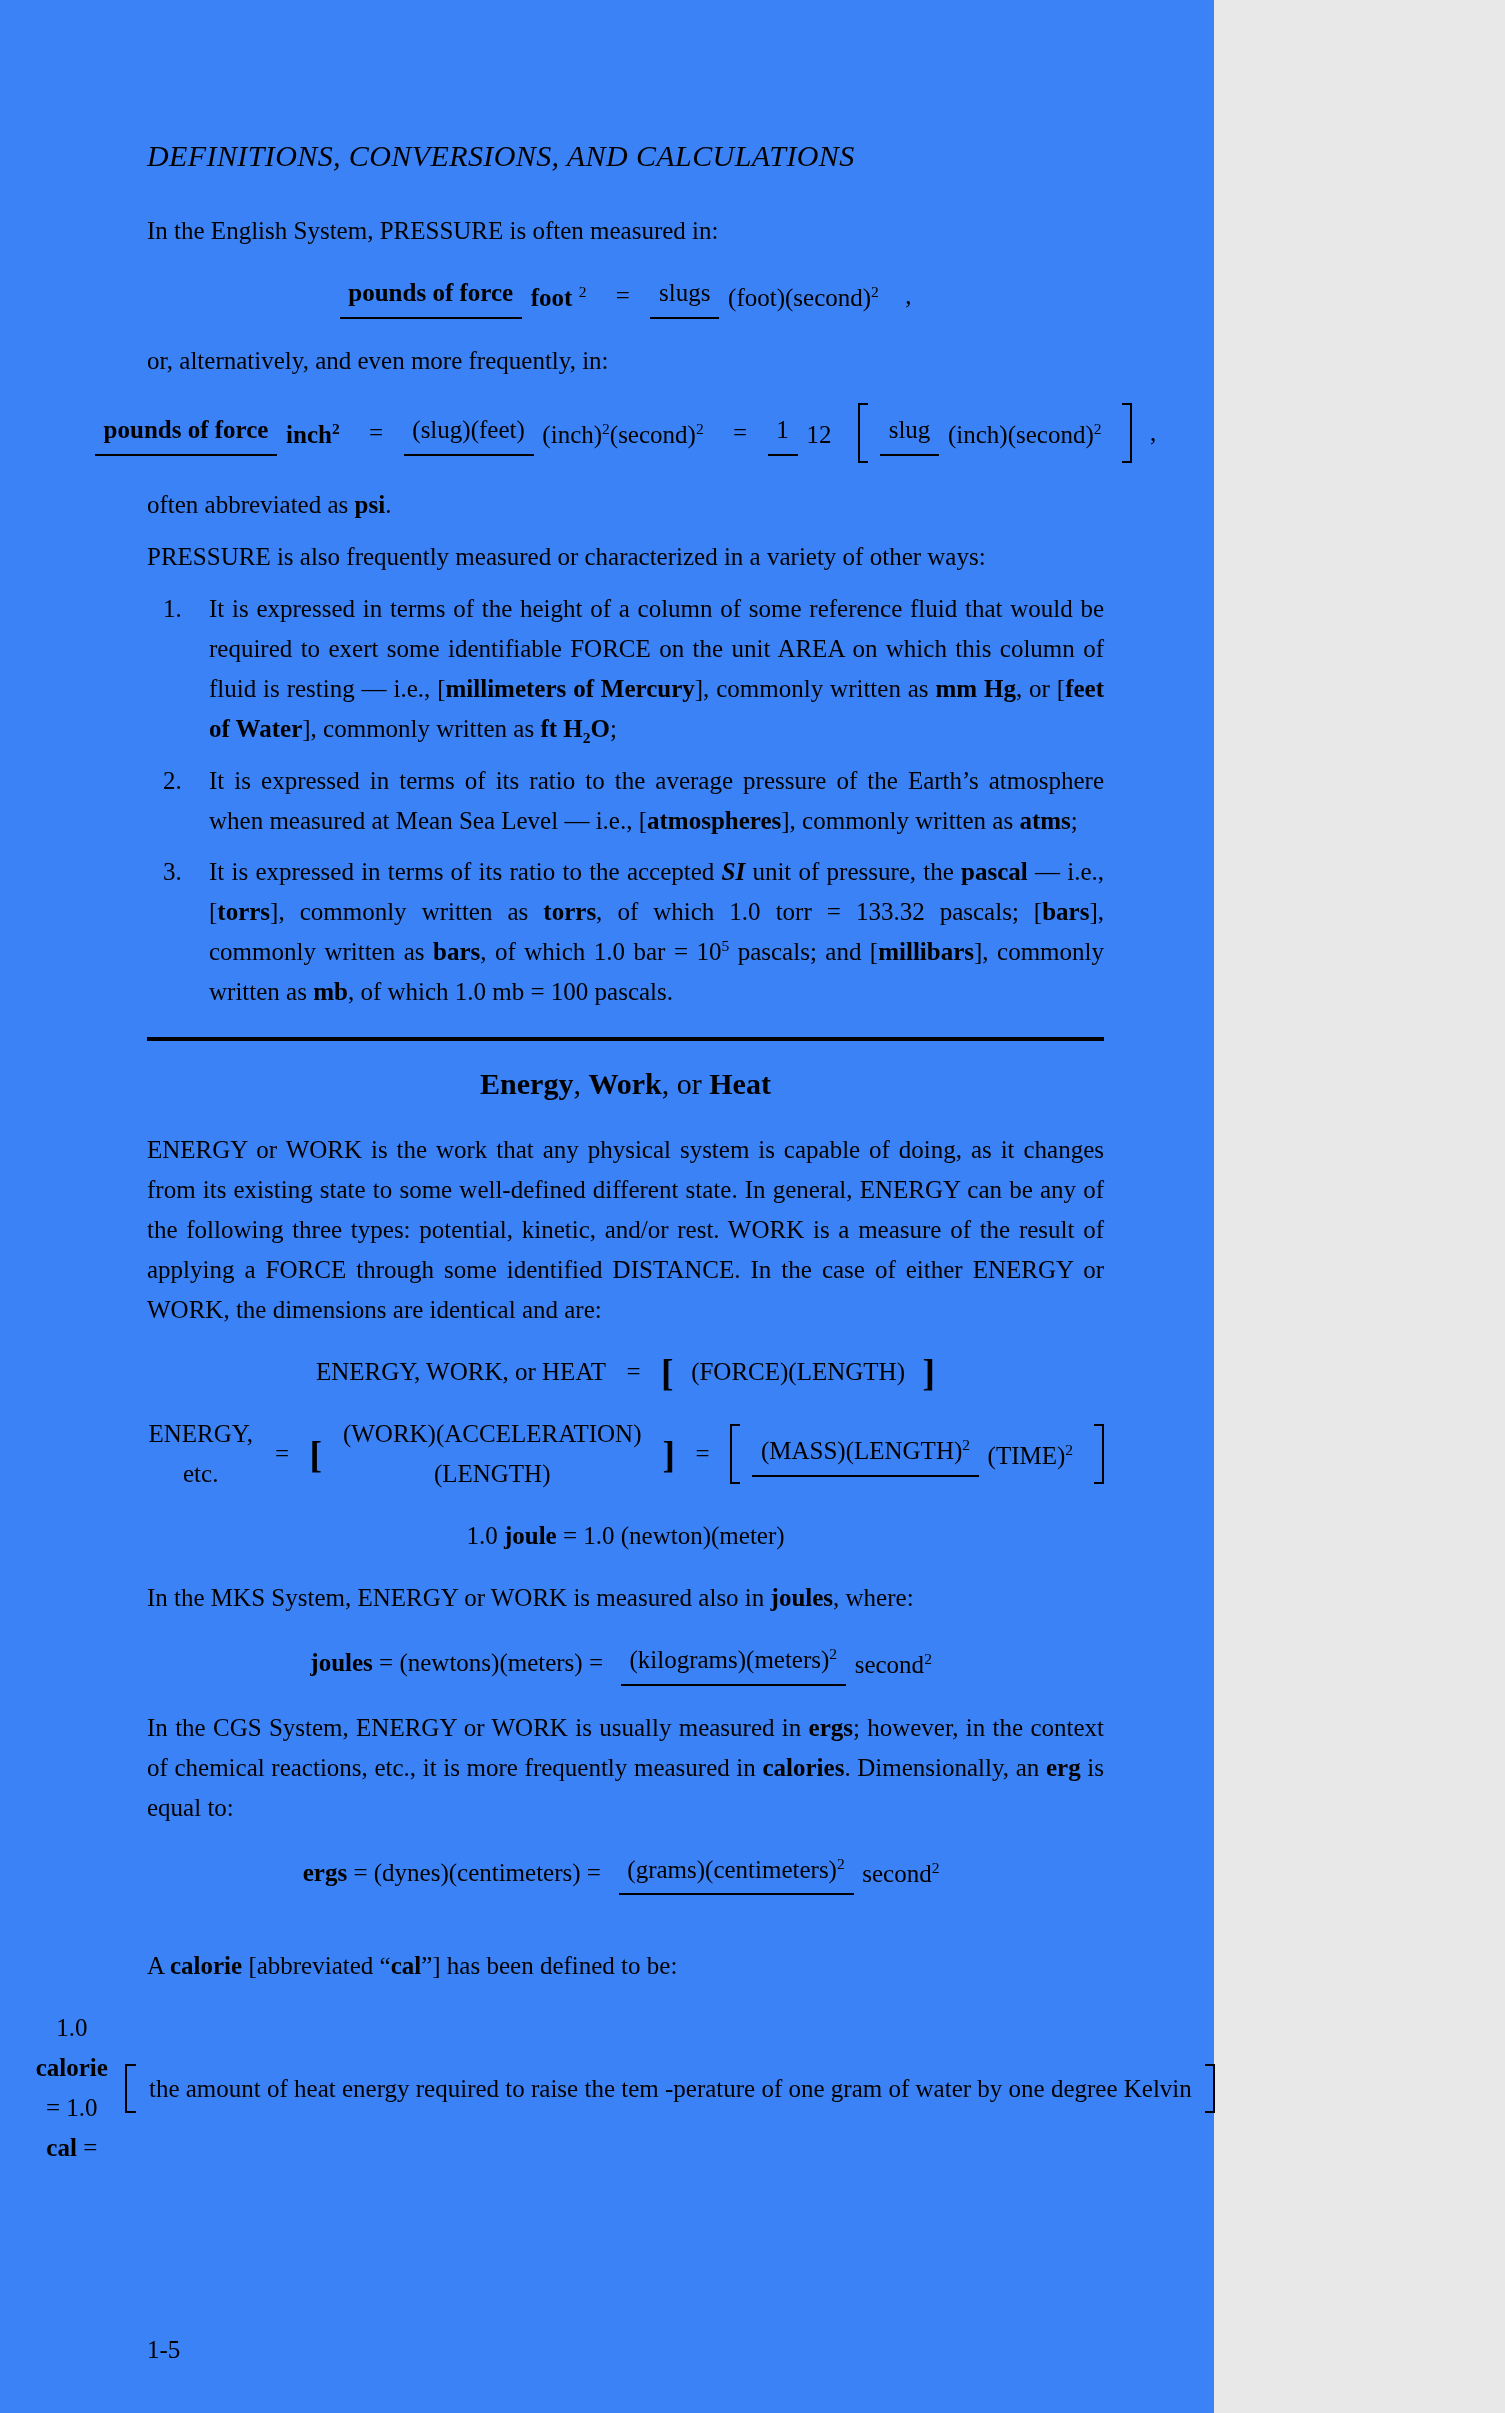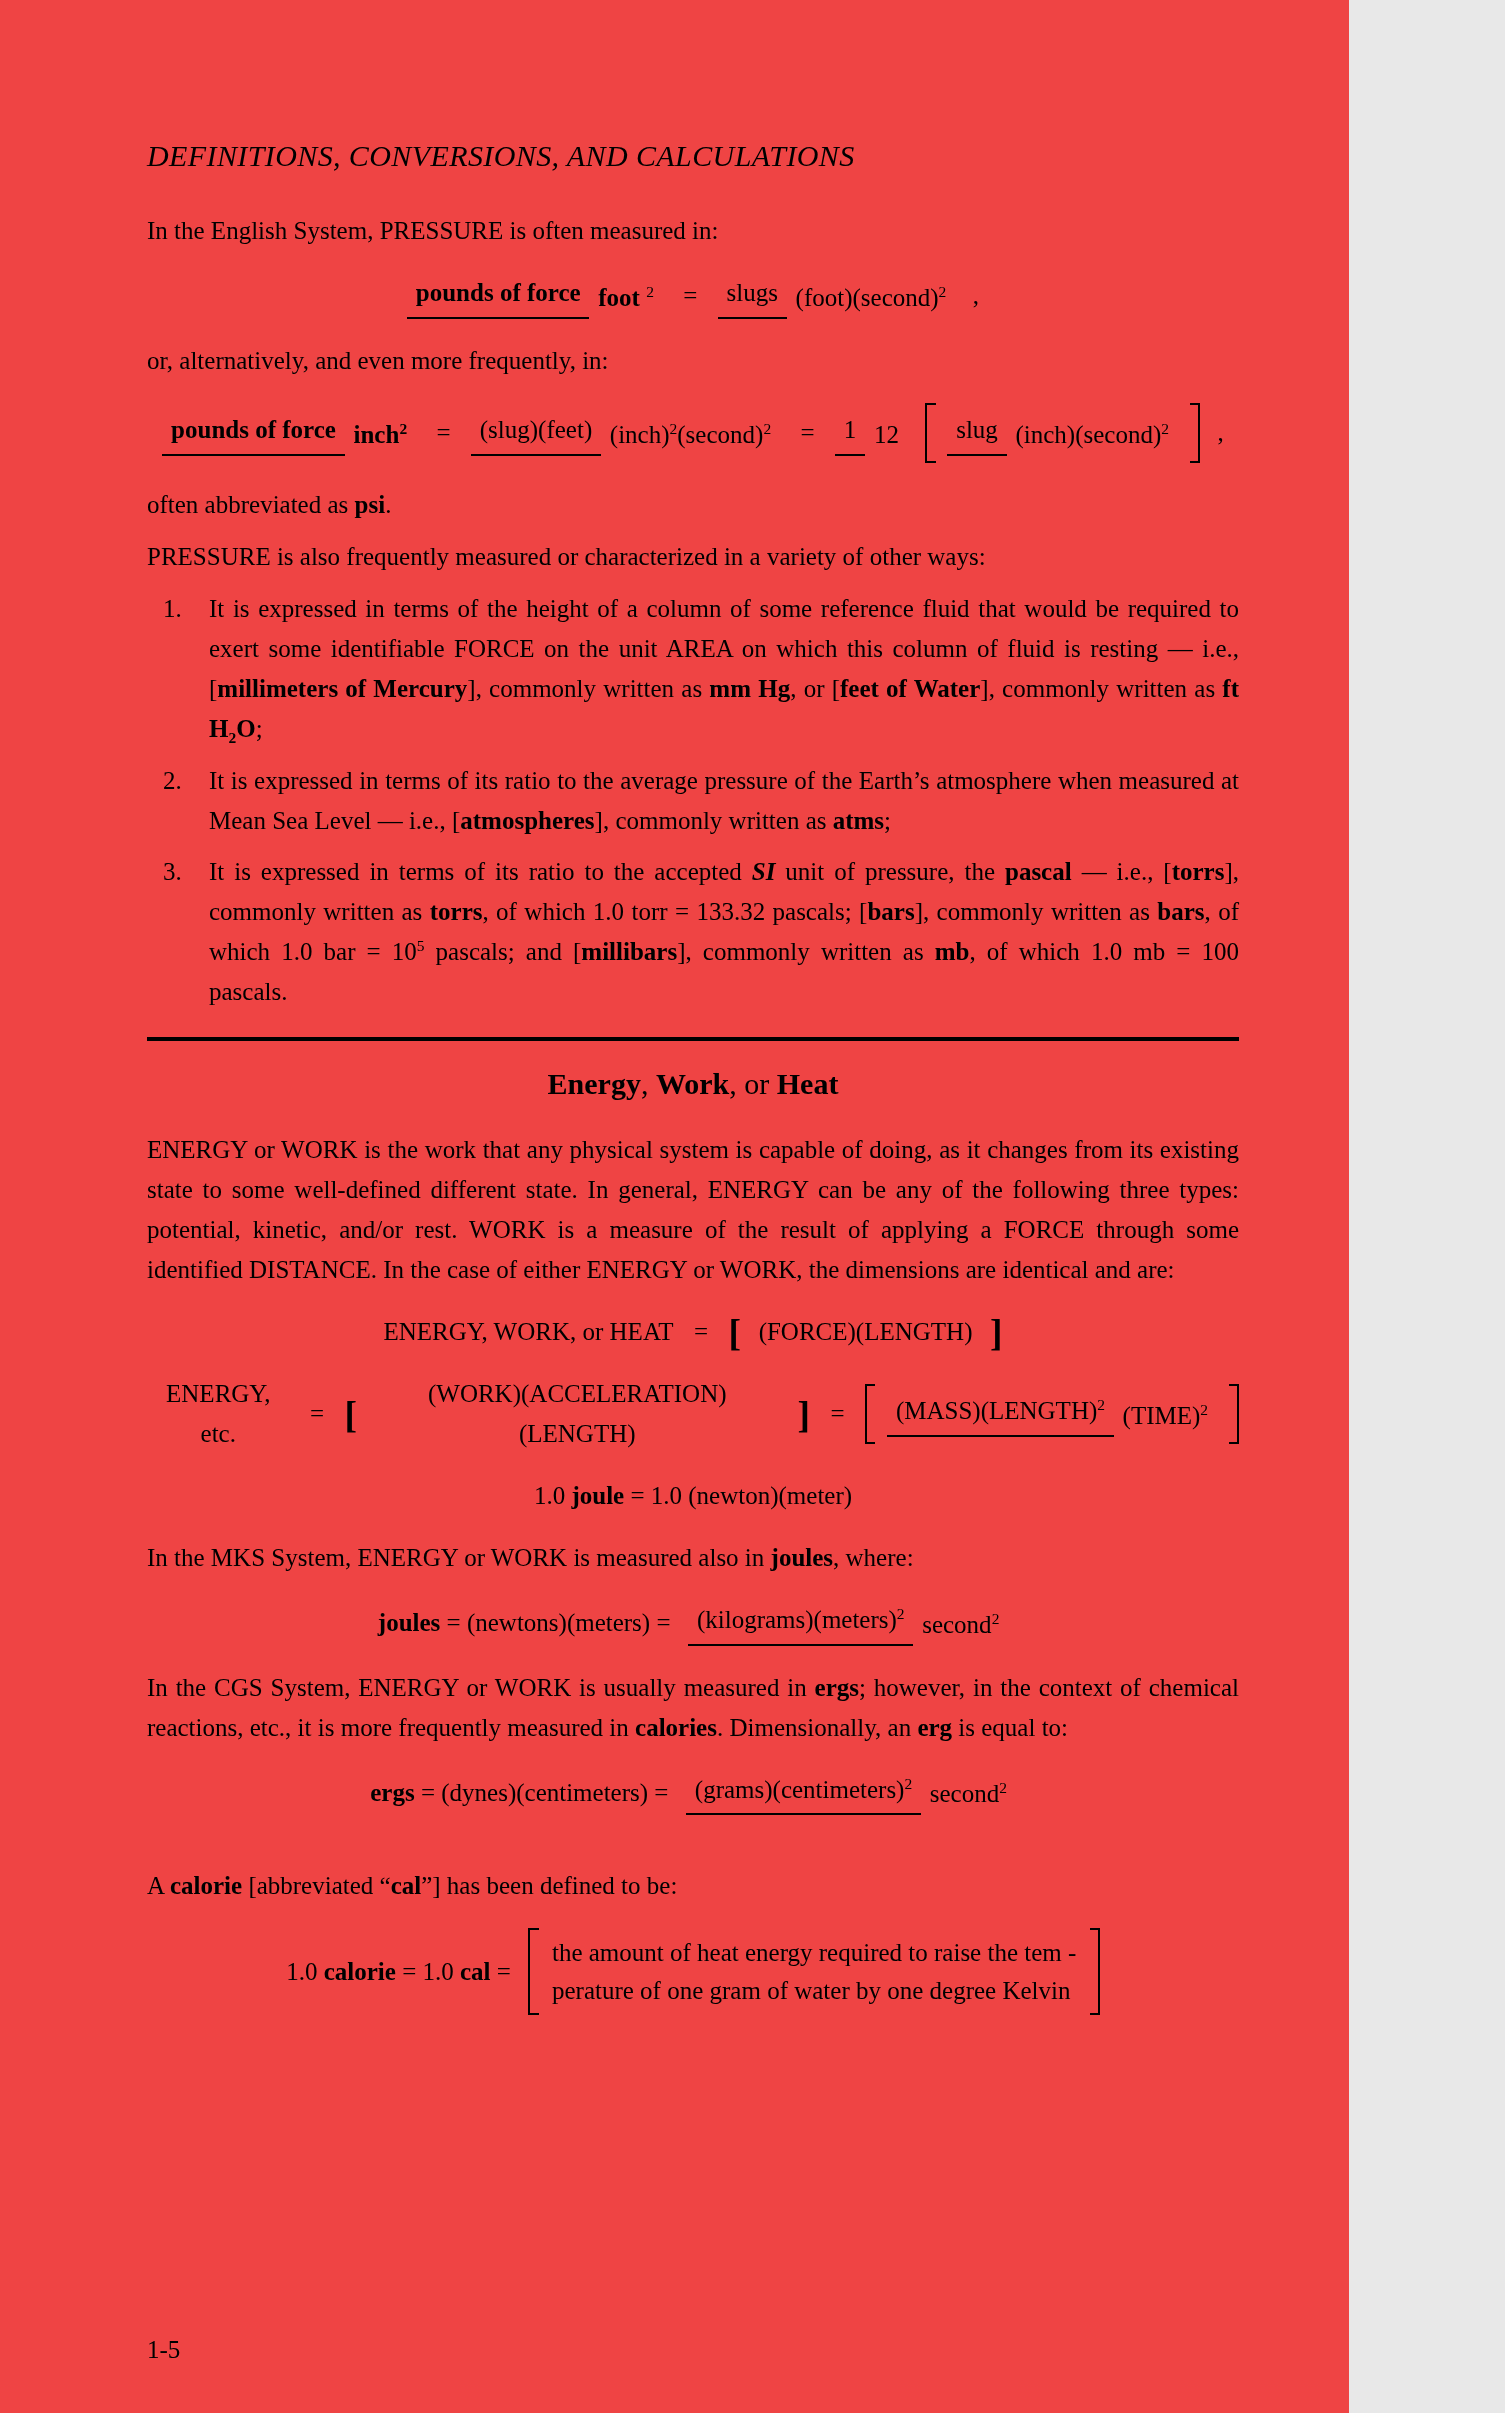--- a/index.html
+++ b/index.html
@@ -1,22 +1,22 @@
 <!DOCTYPE html>
 <html style="font-size:11.8px"><head>
 <meta charset="utf-8">
 <style>
   * { margin: 0; padding: 0; box-sizing: border-box; }
   html, body { background: #e8e8e8; }
   body { width: 1506px; font-family: "Liberation Serif", "DejaVu Serif", serif; }
 
   .page {
-    width: 1349px;
+    width: 1214px;
     min-height: 2413px;
-    background: #ef4444;
+    background: #3b82f6;
     color: #000000;
     font-size: 25px;
     line-height: 1.6;
     padding: 110px 110px 44px 147px;
     position: relative;
   }
 
   .b { font-weight: 700; }
   .i { font-style: italic; }
   sup { font-size: 0.62em; line-height: 1; vertical-align: super; }
@@ -46,21 +46,21 @@
   .frac .den { padding: 3.7px 8.8px 0 8.8px; white-space: nowrap; }
 
   .op { padding: 0 2.9px; }
   .tail { align-self: center; }
 
   .bgroup { display: inline-flex; align-items: stretch; }
   .bracket { width: 10.3px; flex: none; }
   .bracket.left  { border-left: 2.2px solid #000; border-top: 2.2px solid #000; border-bottom: 2.2px solid #000; }
   .bracket.right { border-right: 2.2px solid #000; border-top: 2.2px solid #000; border-bottom: 2.2px solid #000; }
   .binner { display: flex; align-items: center; padding: 7.4px 11.8px; }
-  .binner.btext { flex-direction: column; align-items: flex-start; text-align: left; line-height: 1.5; padding: 5.9px 13.2px; }
+  .binner.btext { flex-direction: row; align-items: flex-start; text-align: left; line-height: 1.5; padding: 5.9px 13.2px; }
   .bline { display: block; white-space: nowrap; }
 
   .bigbr { font-size: 1.5em; font-weight: 700; line-height: 1; position: relative; top: 1.5px; }
 
   .plist { margin: 10.3px 0 13.2px 16px; }
   .pitem { display: flex; margin: 11.8px 0; }
   .pitem .inum { flex: none; width: 46px; }
   .pitem .itext { flex: 1; text-align: justify; }
 
   .rule { height: 3.7px; background: #000000; margin: 25px 0 19px 0; }

